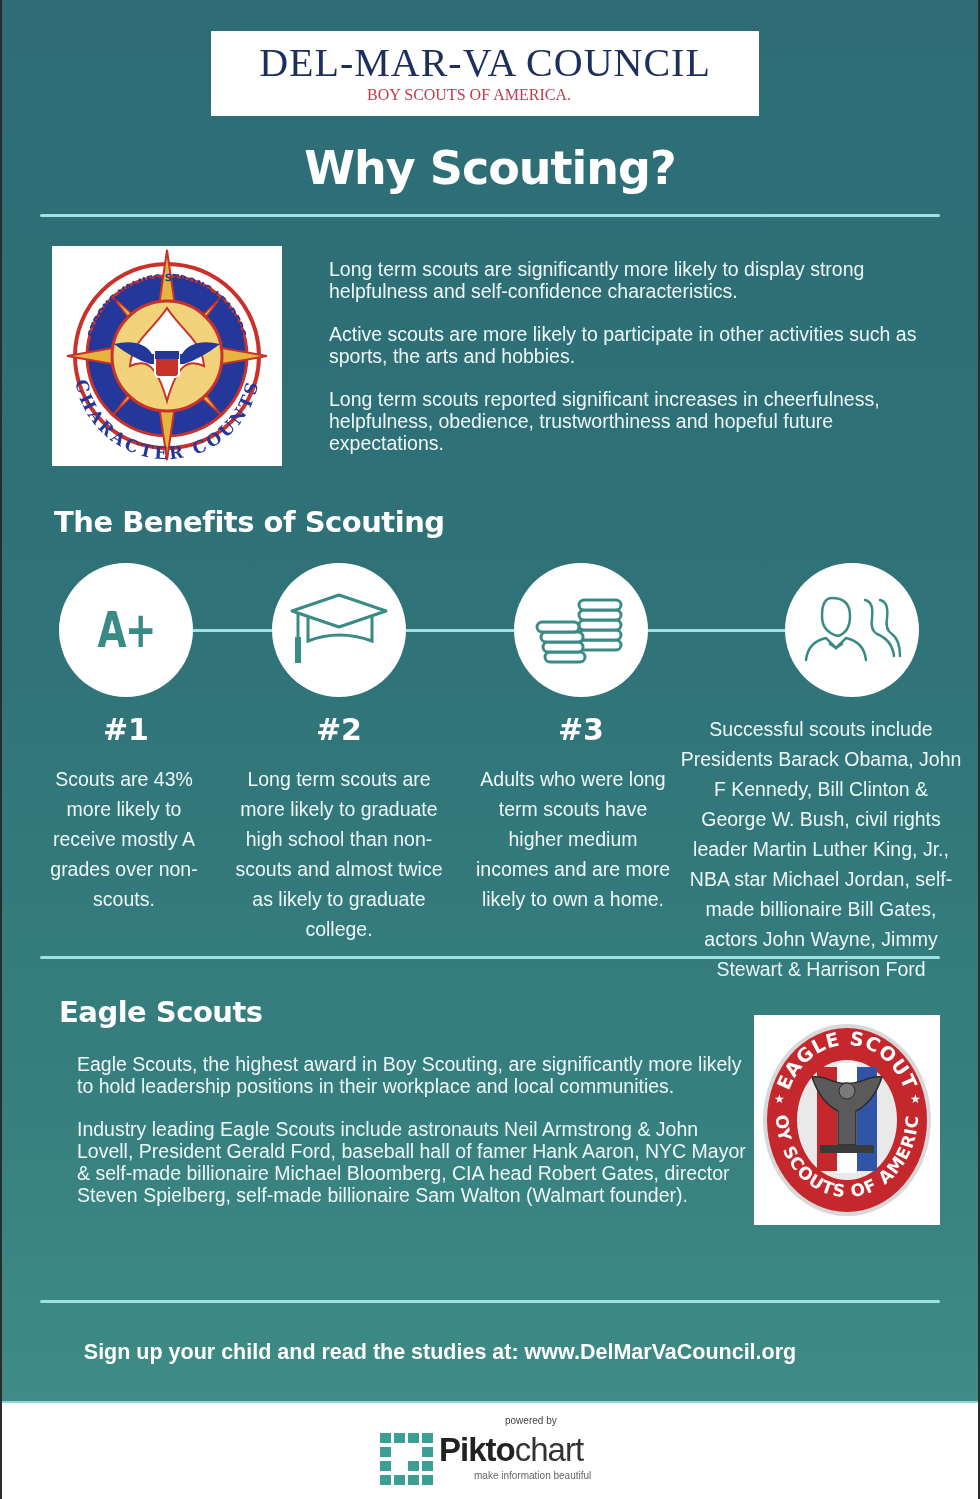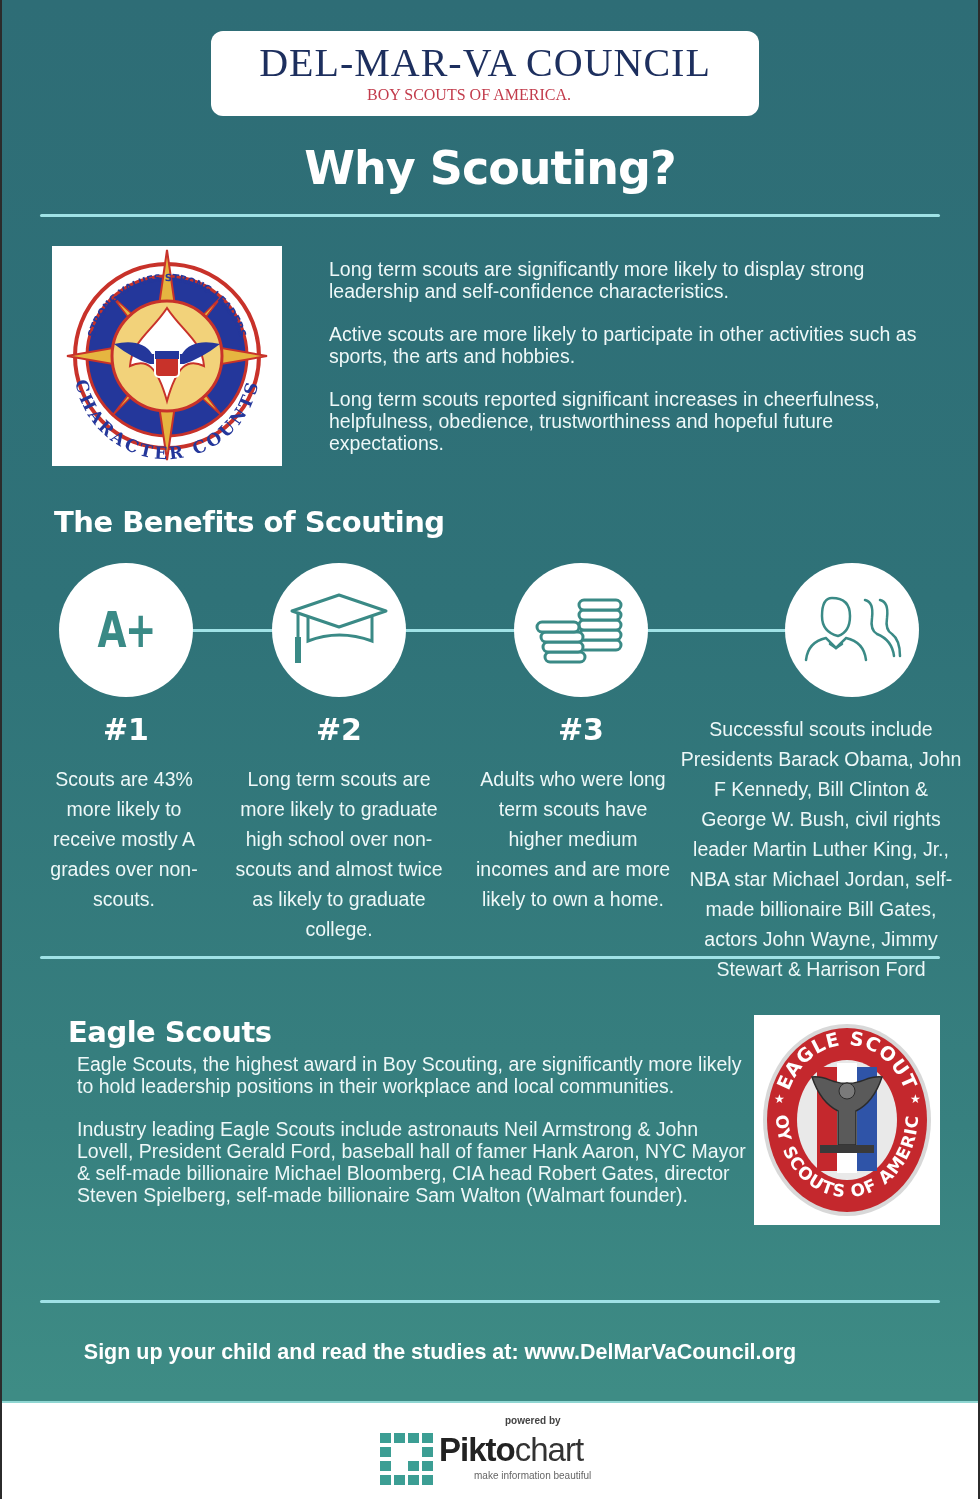--- a/index.html
+++ b/index.html
@@ -1,35 +1,35 @@
 <!DOCTYPE html>
 <html><head>
 <meta charset="utf-8">
 <style>
   html,body{margin:0;padding:0;}
   body{width:980px;height:1499px;overflow:hidden;background:#2b2b2b;font-family:"Liberation Sans",sans-serif;}
   .page{position:absolute;left:2px;top:0;width:976px;height:1499px;
     background:linear-gradient(180deg,#2e6d76 0%,#2f7278 40%,#37807f 75%,#3e8c85 93%);}
   .abs{position:absolute;}
-  .logo-box{left:209px;top:31px;width:548px;height:85px;background:#fff;border-radius:12px;}
+  .logo-box{left:209px;top:31px;width:548px;height:85px;background:#fff;}
   .logo-title{left:0;top:10px;width:548px;text-align:center;font-family:"Liberation Serif",serif;font-size:40px;color:#1d2f5e;letter-spacing:1px;line-height:44px;}
   .logo-sub{left:0;top:54px;width:516px;text-align:center;font-family:"Liberation Serif",serif;font-size:16px;color:#c23b4b;line-height:20px;}
   .title{left:0;top:138px;width:976px;text-align:center;color:#fff;font-family:"DejaVu Sans",sans-serif;font-weight:bold;font-size:46px;line-height:60px;letter-spacing:-1px;}
   .rule{height:3px;background:#9fe2e6;border-radius:2px;}
   .badge-img{background:#fff;}
   .intro p{margin:0 0 21px 0;color:#eef8f8;font-size:19.5px;line-height:22px;}
   .h2{color:#fff;font-family:"DejaVu Sans",sans-serif;font-weight:bold;font-size:29px;line-height:36px;letter-spacing:-0.5px;}
   .circle{width:134px;height:134px;border-radius:50%;background:#fff;display:flex;align-items:center;justify-content:center;}
   .connector{height:3px;background:#9fe2e6;}
   .num{color:#fff;font-family:"DejaVu Sans",sans-serif;font-weight:bold;font-size:30px;text-align:center;line-height:36px;}
   .ben{color:#eef8f8;font-size:19.5px;line-height:30px;text-align:center;}
   .eagle-p{margin:0 0 21px 0;color:#eef8f8;font-size:19.5px;line-height:22px;}
   .cta{left:0;top:1338px;width:876px;text-align:center;color:#fff;font-weight:bold;font-size:21.5px;line-height:28px;}
   .footer{left:0;top:1401px;width:976px;height:98px;background:#fff;border-top:2px solid #8fd6d2;}
-  .pk-powered{left:455px;top:12px;font-size:10px;color:#444;font-weight:bold;padding-left:48px;}
+  .pk-powered{left:455px;top:12px;font-size:10px;color:#444;font-weight:normal;padding-left:48px;}
   .pk-name{left:437px;top:28px;font-size:33px;color:#222;line-height:38px;letter-spacing:-1px;}
   .pk-tag{left:440px;top:67px;font-size:10px;color:#666;padding-left:32px;}
 </style>
 </head>
 <body>
 
 <div class="page">
 
   <div class="abs logo-box">
     <div class="abs logo-title">DEL-MAR-VA COUNCIL</div>
@@ -53,21 +53,21 @@
       <path d="M115,62 C100,85 80,95 78,120 C95,112 105,120 115,155 C125,120 135,112 152,120 C150,95 130,85 115,62Z" fill="#fff" stroke="#c8322a" stroke-width="2"></path>
       <path d="M62,98 Q90,92 100,108 L130,108 Q140,92 168,98 Q150,112 132,118 L98,118 Q80,112 62,98Z" fill="#24379b"></path>
       <rect x="103" y="105" width="24" height="26" rx="4" fill="#c8322a" stroke="#fff" stroke-width="2"></rect>
       <rect x="103" y="105" width="24" height="8" fill="#24379b"></rect>
       <text font-size="10" font-weight="bold" fill="#24379b" font-family="DejaVu Sans, sans-serif"><textPath href="#arcTop" startOffset="50%" text-anchor="middle">STRONG VALUES STRONG LEADERS</textPath></text>
       <text font-size="17" font-weight="bold" fill="#24379b" font-family="DejaVu Serif, serif" letter-spacing="3"><textPath href="#arcBot" startOffset="50%" text-anchor="middle">CHARACTER COUNTS</textPath></text>
     </svg>
   </div>
 
   <div class="abs intro" style="left:327px;top:258px;width:620px;">
-    <p>Long term scouts are significantly more likely to display strong leadership and self-confidence characteristics.</p>
+    <p>Long term scouts are significantly more likely to display strong helpfulness and self-confidence characteristics.</p>
     <p>Active scouts are more likely to participate in other activities such as sports, the arts and hobbies.</p>
     <p>Long term scouts reported significant increases in cheerfulness, helpfulness, obedience, trustworthiness and hopeful future expectations.</p>
   </div>
 
   <div class="abs h2" style="left:52px;top:504px;">The Benefits of Scouting</div>
 
   <div class="abs connector" style="left:180px;top:629px;width:670px;"></div>
 
   <div class="abs circle" style="left:57px;top:563px;">
     <span style="color:#3a8a86;font-family:'DejaVu Sans',sans-serif;font-weight:bold;font-size:50px;transform:scaleX(0.75);display:inline-block;letter-spacing:-2px;">A+</span>
@@ -105,27 +105,27 @@
         <path d="M28,54 L34,58 L40,54"></path>
       </g>
     </svg>
   </div>
 
   <div class="abs num" style="left:57px;top:712px;width:134px;">#1</div>
   <div class="abs num" style="left:270px;top:712px;width:134px;">#2</div>
   <div class="abs num" style="left:512px;top:712px;width:134px;">#3</div>
 
   <div class="abs ben" style="left:42px;top:764px;width:160px;">Scouts are 43% more likely to receive mostly A grades over non-scouts.</div>
-  <div class="abs ben" style="left:228px;top:764px;width:218px;">Long term scouts are more likely to graduate high school over non-scouts and almost twice as likely to graduate college.</div>
+  <div class="abs ben" style="left:228px;top:764px;width:218px;">Long term scouts are more likely to graduate high school than non-scouts and almost twice as likely to graduate college.</div>
   <div class="abs ben" style="left:474px;top:764px;width:194px;">Adults who were long term scouts have higher medium incomes and are more likely to own a home.</div>
   <div class="abs ben" style="left:678px;top:714px;width:282px;">Successful scouts include Presidents Barack Obama, John F Kennedy, Bill Clinton &amp; George W. Bush, civil rights leader Martin Luther King, Jr., NBA star Michael Jordan, self-made billionaire Bill Gates, actors John Wayne, Jimmy Stewart &amp; Harrison Ford</div>
 
   <div class="abs rule" style="left:38px;top:956px;width:900px;"></div>
 
-  <div class="abs h2" style="left:66px;top:994px;margin-top:20px;">Eagle Scouts</div>
+  <div class="abs h2" style="left:57px;top:994px;">Eagle Scouts</div>
   <div class="abs" style="left:51px;top:1053px;width:670px;margin-left:24px;">
     <p class="eagle-p">Eagle Scouts, the highest award in Boy Scouting, are significantly more likely to hold leadership positions in their workplace and local communities.</p>
     <p class="eagle-p">Industry leading Eagle Scouts include astronauts Neil Armstrong &amp; John Lovell, President Gerald Ford, baseball hall of famer Hank Aaron, NYC Mayor &amp; self-made billionaire Michael Bloomberg, CIA head Robert Gates, director Steven Spielberg, self-made billionaire Sam Walton (Walmart founder).</p>
   </div>
 
   <div class="abs badge-img" style="left:752px;top:1015px;width:186px;height:210px;">
     <svg width="186" height="210" viewBox="0 0 186 210">
       <defs>
         <path id="eTop" d="M30,105 A63,75 0 0 1 156,105"></path>
         <path id="eBot" d="M22,100 A71,82 0 0 0 164,100"></path>

